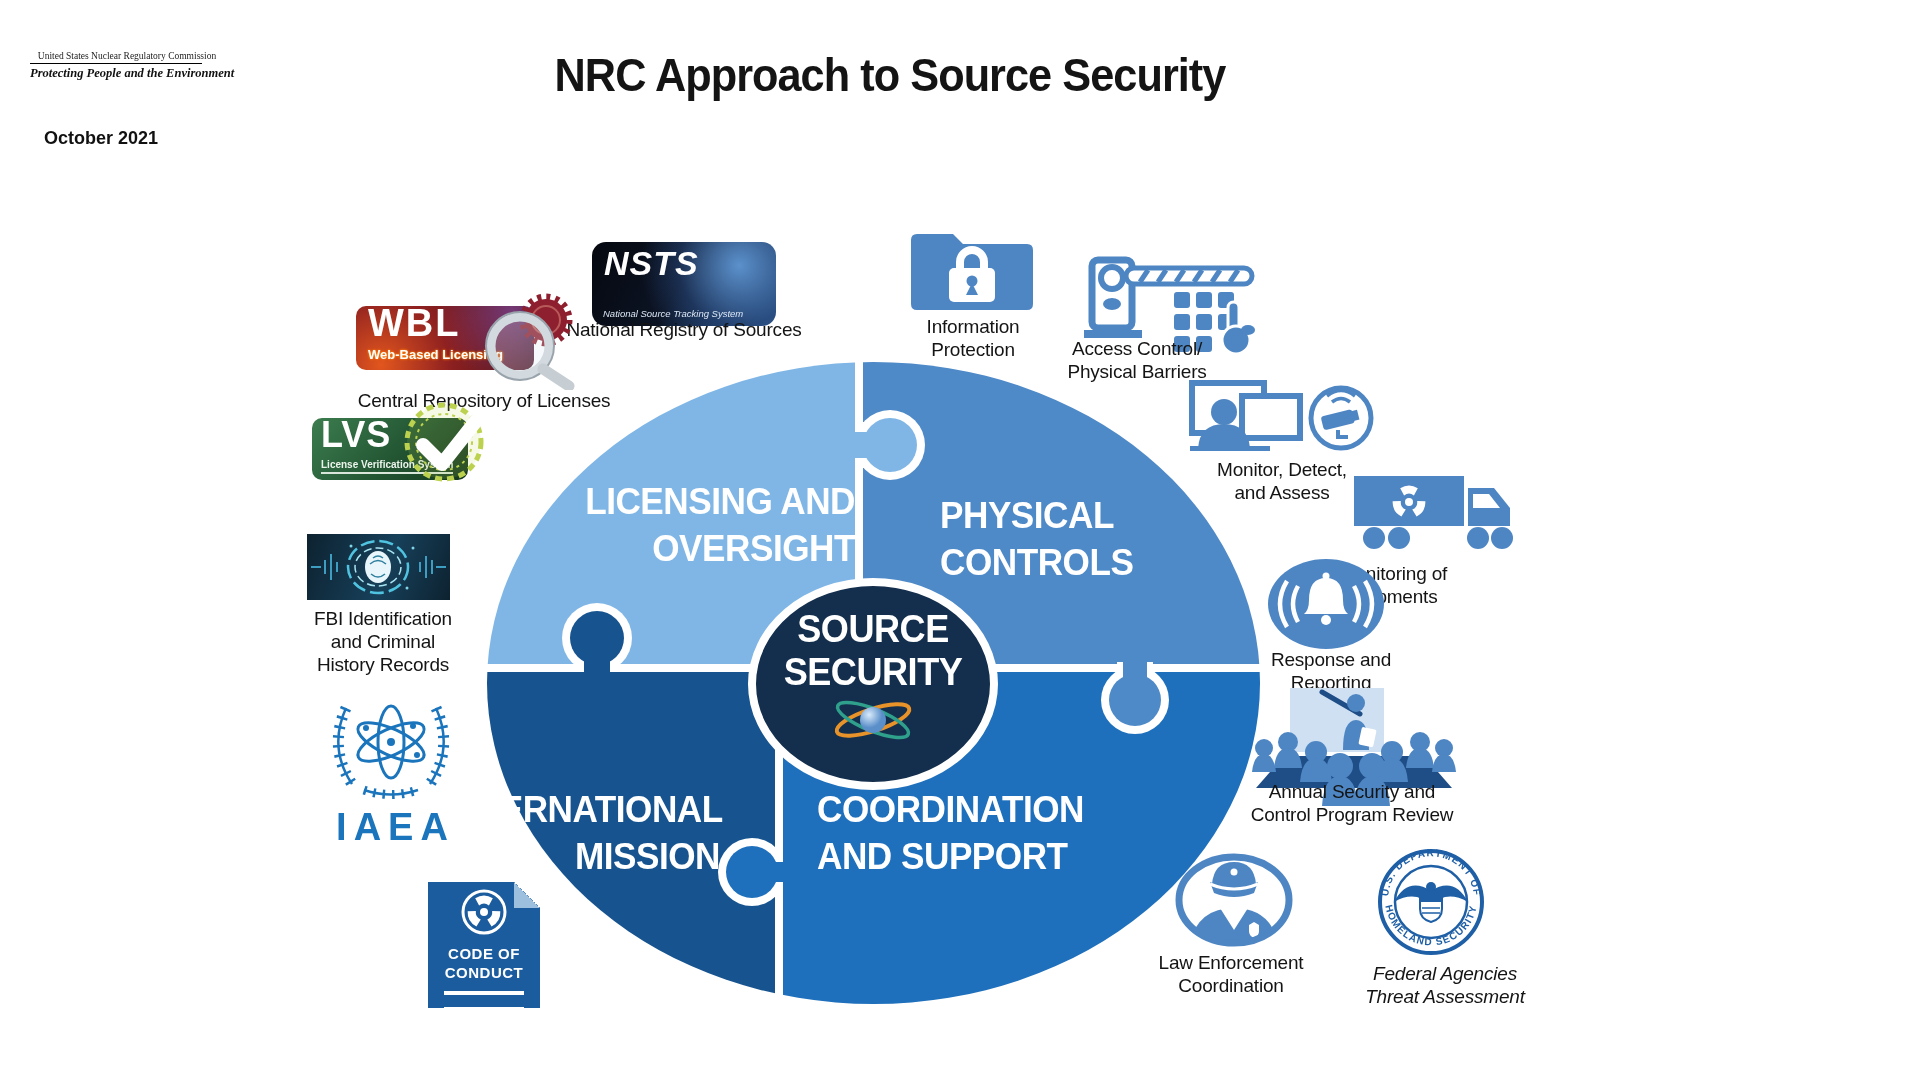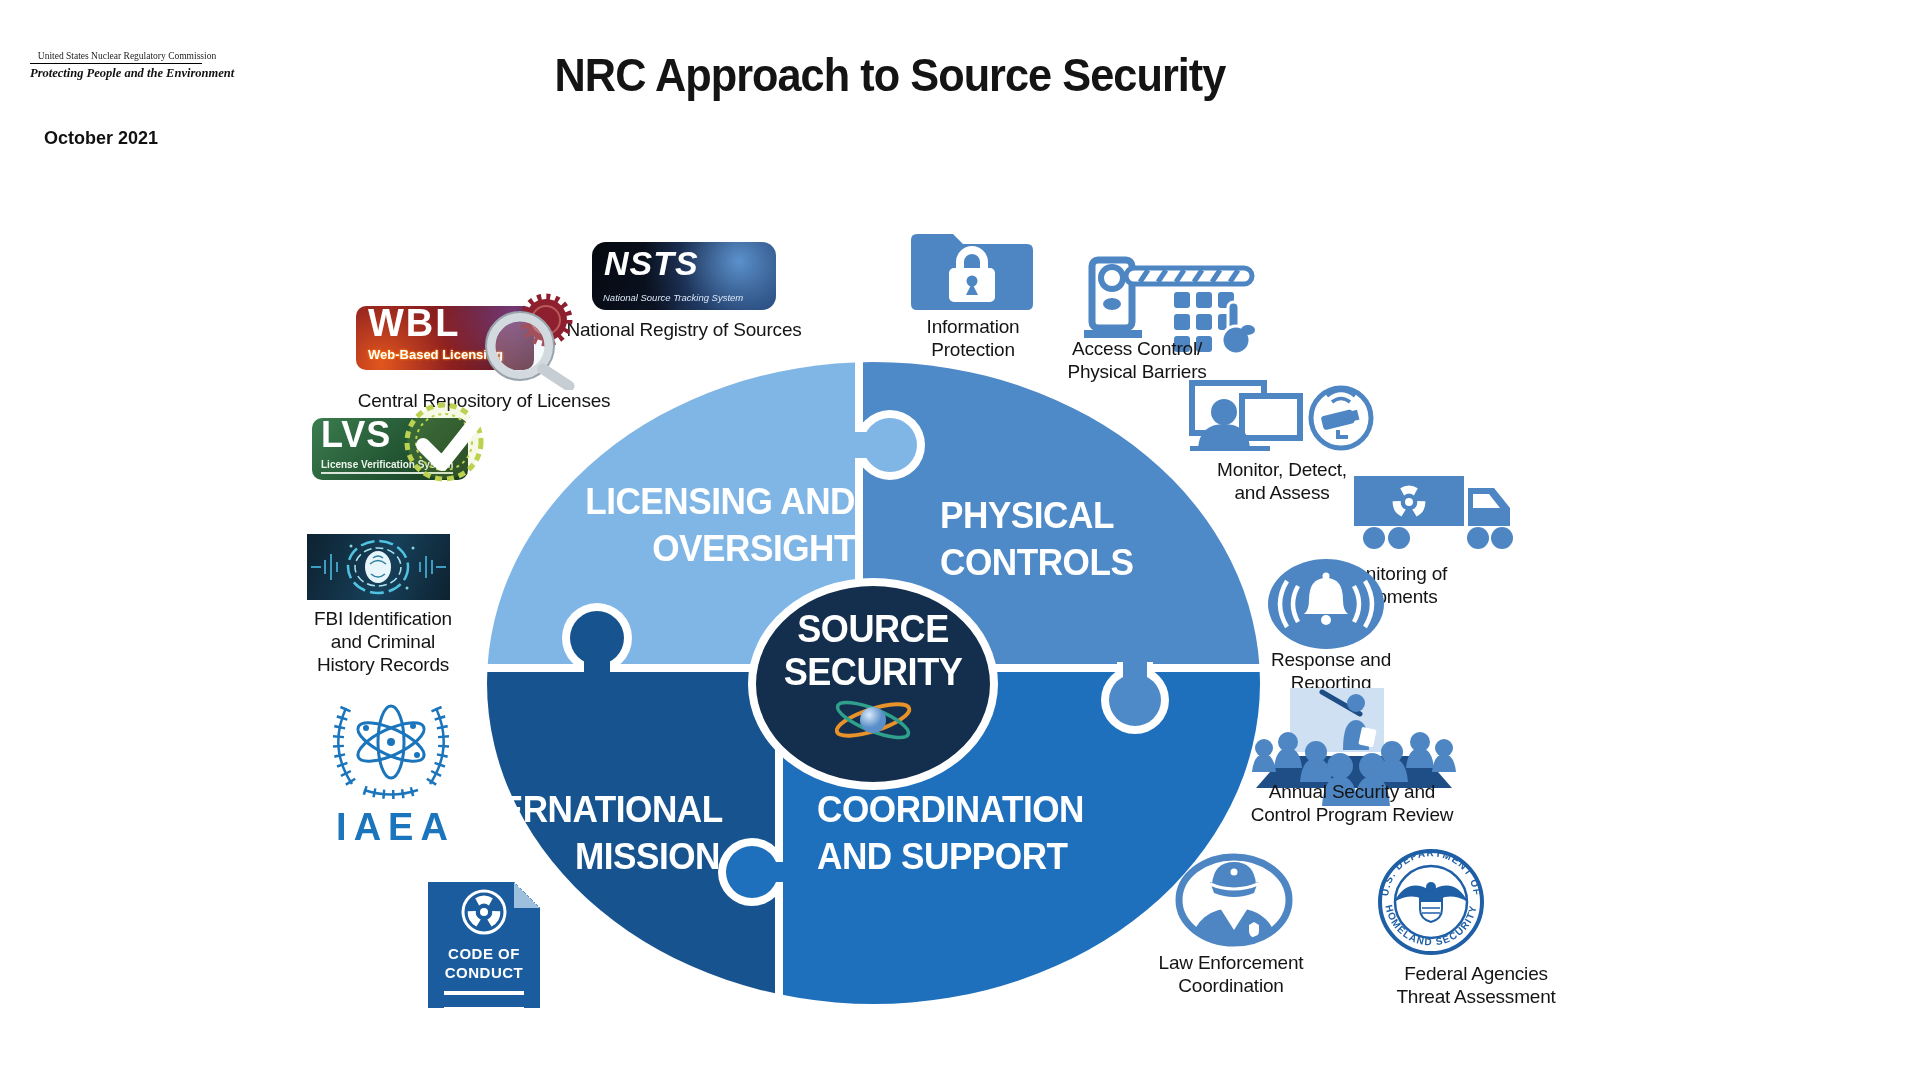--- a/index.html
+++ b/index.html
@@ -29,21 +29,21 @@
   .q-left{text-align:left;transform-origin:left center;}
 
   
   .center-circle{left:748px;top:578px;width:250px;height:212px;border-radius:50%;
     background:var(--center_navy,#142F4D);border:8px solid #fff;box-sizing:border-box;
     color:#fff;font-weight:bold;font-size:38px;line-height:43px;letter-spacing:-0.5px;
     text-align:center;padding-top:22px;}
   .center-circle span{display:block;transform:scaleX(.95);}
 
   
-  .nsts-box{left:592px;top:242px;width:184px;height:68px;border-radius:14px;
+  .nsts-box{left:592px;top:242px;width:184px;height:84px;border-radius:14px;
     background:radial-gradient(circle at 80% 28%,rgba(95,150,210,.95) 0%,rgba(40,70,120,.55) 38%,rgba(10,18,34,0) 62%),
                linear-gradient(118deg,#05080f 0%,#0c1424 48%,#1c3a63 78%,#2d5c94 100%);
     color:#fff;}
   .nsts-text{position:absolute;left:12px;top:2px;font-size:34px;font-weight:900;font-style:italic;letter-spacing:1px;}
   .nsts-sub{position:absolute;left:11px;bottom:7px;font-size:9.5px;font-style:italic;color:#dbe6f5;}
   .wbl-box{left:356px;top:306px;width:178px;height:64px;border-radius:10px;
     background:radial-gradient(circle at 88% 8%,rgba(130,70,150,.75) 0%,rgba(60,20,60,0) 45%),
                radial-gradient(circle at 14% 92%,#e2561e 0%,#8e2020 42%,#3a0d14 100%);color:#fff;}
   .wbl-text{position:absolute;left:12px;top:-4px;font-size:38px;font-weight:900;letter-spacing:2px;}
   .wbl-sub{position:absolute;left:12px;bottom:8px;font-size:13px;font-weight:bold;
@@ -394,18 +394,18 @@
       <textPath href="#dhsBot" startOffset="50%" text-anchor="middle">HOMELAND SECURITY</textPath>
     </text>
     <g>
       <path d="M34,54 Q48,28 71,43 Q94,28 108,54 Q92,45 80,51 L62,51 Q50,45 34,54 Z" fill="var(--dhs_blue)"></path>
       <circle cx="71" cy="39" r="5" fill="var(--dhs_blue)"></circle>
       <path d="M60,49 h22 v12 q0,10 -11,13 q-11,-3 -11,-13 z" fill="#fff" stroke="var(--dhs_blue)" stroke-width="2"></path>
       <rect x="60" y="49" width="22" height="5" fill="var(--dhs_blue)"></rect>
       <path d="M62,60 h18 M62,65 h18" stroke="var(--dhs_blue)" stroke-width="1.5"></path>
     </g>
   </svg>
-  <div class="caption" style="left:1381px;top:962px;width:190px;">
+  <div class="caption" style="left:1350px;top:962px;width:190px;font-style:italic;">
     <span>Federal Agencies</span>
     <span>Threat Assessment</span>
   </div>
 
 </div>
 
 </body></html>

